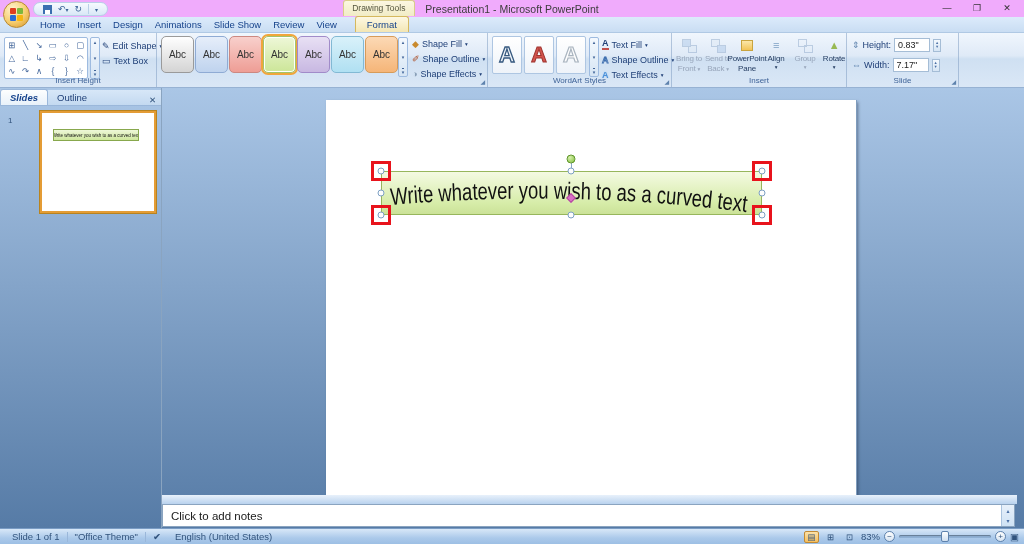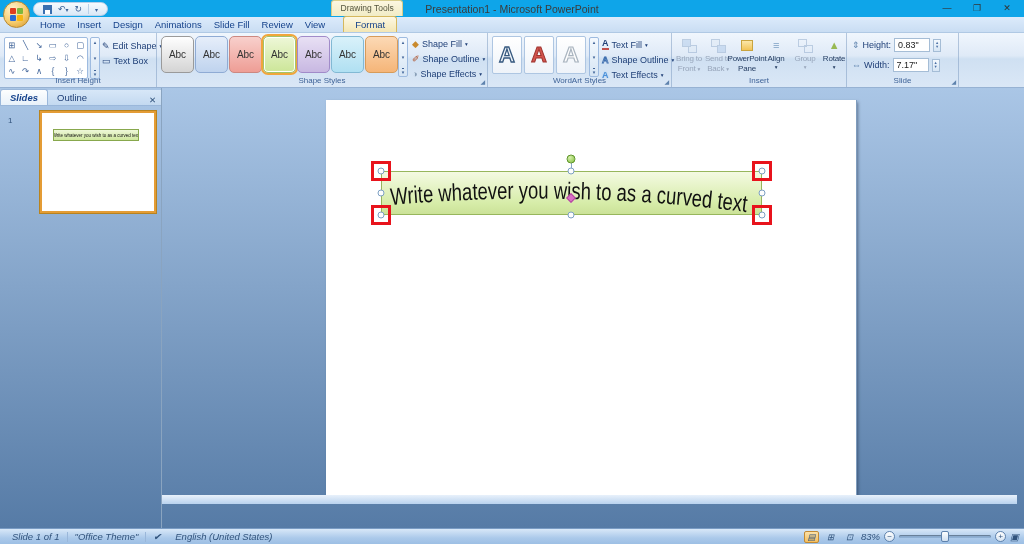--- a/index.html
+++ b/index.html
@@ -1,20 +1,20 @@
 <!DOCTYPE html>
 <html><head>
 <meta charset="utf-8">
 <style>
   * { margin:0; padding:0; box-sizing:border-box; }
   body { font-family:"Liberation Sans",sans-serif; }
   .page { position:relative; width:1024px; height:544px; overflow:hidden; background:#fff; }
 
   
-  .titlebar { position:absolute; left:0; top:0; width:100%; height:17px; background:#0ea5e9;padding-left:16px; }
+  .titlebar { position:absolute; left:0; top:0; width:100%; height:17px; background:#f0abfc;padding-left:16px; }
   .title-text { position:absolute; left:0; right:0; top:3px; text-align:center; font-size:10.5px; color:#3c3c3c; }
   .win-controls { position:absolute; right:2px; top:0; display:flex; }
   .win-btn { width:30px; height:16px; display:flex; align-items:center; justify-content:center; font-size:9px; color:#333; }
   .orb { position:absolute; left:3px; top:1px; width:27px; height:27px; border-radius:50%;
          background:radial-gradient(circle at 35% 28%, #fff3cf, #f6cd6f 55%, #d89a2e 95%);
          border:1px solid #b78934; z-index:6; display:flex; align-items:center; justify-content:center; }
   .orb-grid { display:grid; grid-template-columns:6px 6px; grid-template-rows:6px 6px; gap:1px; }
   .orb-grid i { display:block; border-radius:1px; }
   .qat { position:absolute; left:33px; top:2px; height:14px; display:flex; align-items:center; gap:6px;
          padding:0 9px; background:linear-gradient(#f6fafe,#d9e8f7); border:1px solid #b9d0e8;
@@ -159,21 +159,21 @@
            border:1px solid #8aa4c0; display:flex; align-items:center; padding-left:8px;
            font-size:11.5px; color:#1a1a1a; }
   .notes-scroll { position:absolute; right:0; top:0; bottom:0; width:13px;
                   background:linear-gradient(#e7f0fa,#cfe2f4); border-left:1px solid #aac3de;
                   display:flex; flex-direction:column; justify-content:space-between; align-items:center;
                   font-size:6px; color:#4a6fa5; padding:2px 0; }
 
   
   .statusbar { position:absolute; left:0; top:528px; width:1024px; height:16px;
                background:linear-gradient(#d8e8f8,#abc9ea 60%,#9dbfe4); border-top:1px solid #7a9cc4;
-               display:flex; align-items:center; font-size:9.5px; color:#31537c; padding:0 5px;font-style:italic; }
+               display:flex; align-items:center; font-size:9.5px; color:#31537c; padding:0 5px; }
   .sb-item { padding:0 7px; white-space:nowrap; }
   .sb-sep { width:1px; height:10px; background:#9ab7da; }
   .sb-right { margin-left:auto; display:flex; align-items:center; gap:4px; }
   .vbtn { width:15px; height:12px; display:flex; align-items:center; justify-content:center;
           font-size:8.5px; color:#31537c; border:1px solid transparent; border-radius:2px; }
   .vbtn.active { background:linear-gradient(#fce1a8,#f5bf5e); border-color:#c28a34; }
   .zbtn { width:11px; height:11px; border-radius:50%; border:1px solid #5e82ad;
           background:linear-gradient(#fefefe,#d6e4f2); display:flex; align-items:center;
           justify-content:center; font-size:8px; color:#31537c; line-height:1; }
   .ztrack { position:relative; width:92px; height:3px; background:#8fb0d4; border-radius:2px;
@@ -209,21 +209,21 @@
     <span>↻</span>
     <span class="qat-sep"></span>
     <span class="tiny">▾</span>
   </div>
 
   <div class="tabrow">
     <div class="tab">Home</div>
     <div class="tab">Insert</div>
     <div class="tab">Design</div>
     <div class="tab">Animations</div>
-    <div class="tab">Slide Fill</div>
+    <div class="tab">Slide Show</div>
     <div class="tab">Review</div>
     <div class="tab">View</div>
     <div class="tab-format">
       <div class="ctx-header">Drawing Tools</div>
       <span>Format</span>
     </div>
   </div>
 
   <div class="ribbon">
 
@@ -292,21 +292,20 @@
           <span class="ic-soutline">✐</span>
           <span>Shape Outline</span>
           <span class="arrow">▾</span>
         </div>
         <div class="rbtn">
           <span class="ic-seffects">◑</span>
           <span>Shape Effects</span>
           <span class="arrow">▾</span>
         </div>
       </div>
-      <div class="glabel">Shape Styles</div>
       <div class="launcher">◢</div>
     </div>
 
     <div class="group g-wordart">
       <div class="wa-row">
         <div class="wa wa0">A</div>
         <div class="wa wa1">A</div>
         <div class="wa wa2">A</div>
       </div>
       <div class="gal-scroll gs-3">
@@ -452,20 +451,27 @@
       <div class="h" style="left:0;top:44px"></div>
       <div class="h" style="left:190px;top:44px"></div>
       <div class="h" style="left:381px;top:44px"></div>
       <div class="red-mark" style="left:0;top:0"></div>
       <div class="red-mark" style="left:381px;top:0"></div>
       <div class="red-mark" style="left:0;top:44px"></div>
       <div class="red-mark" style="left:381px;top:44px"></div>
     </div>
 
     <div class="notes-split"></div>
+    <div class="notes">
+      <span>Click to add notes</span>
+      <div class="notes-scroll">
+        <span>▴</span>
+        <span>▾</span>
+      </div>
+    </div>
   </div>
 
   <div class="statusbar">
     <span class="sb-item">Slide 1 of 1</span>
     <span class="sb-sep"></span>
     <span class="sb-item">"Office Theme"</span>
     <span class="sb-sep"></span>
     <span class="sb-item">✔</span>
     <span class="sb-item">English (United States)</span>
     <div class="sb-right">

